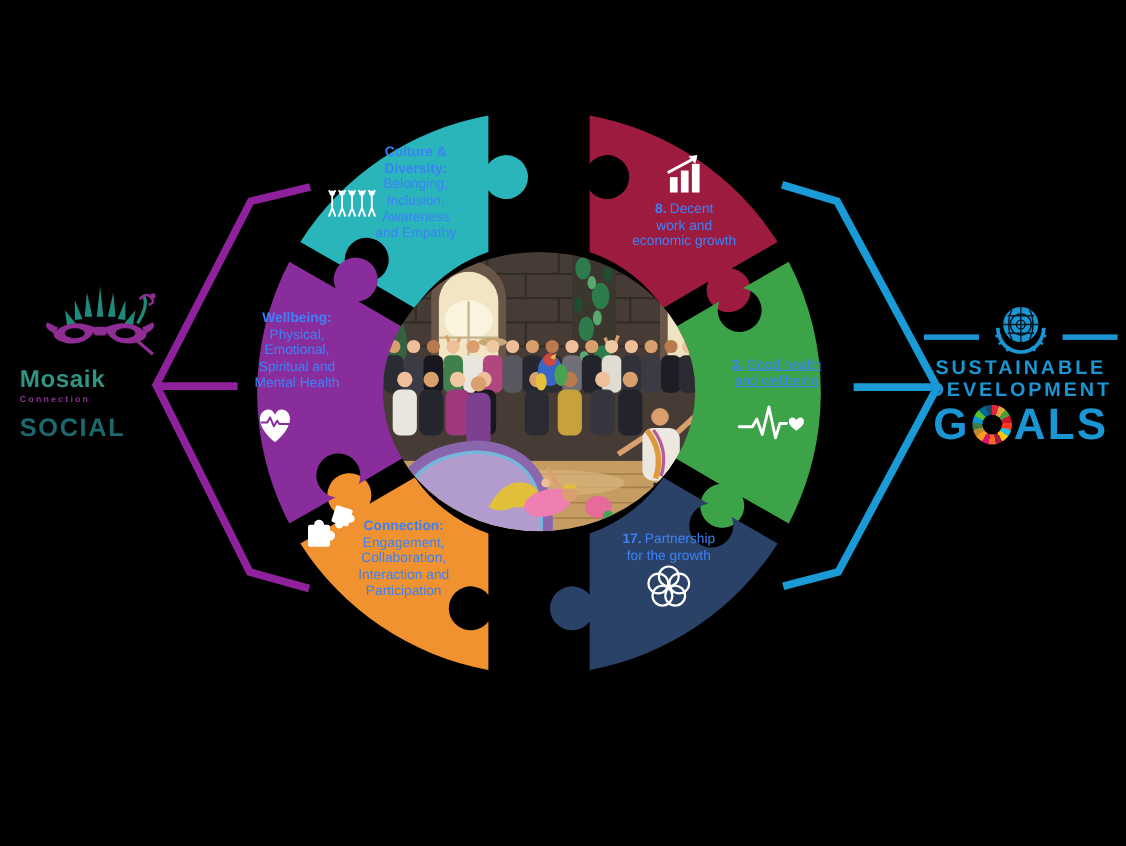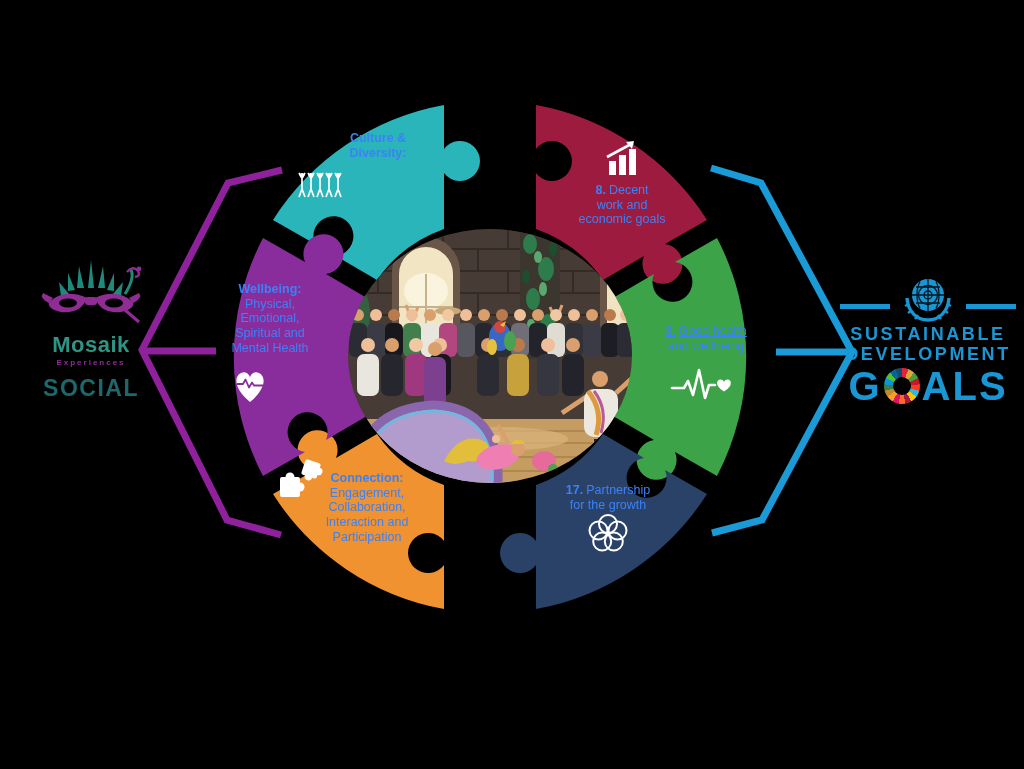--- a/index.html
+++ b/index.html
@@ -11,21 +11,21 @@
   
   .plabel{
     position:absolute;color:#3b82f6;text-align:center;
     font-size:12.5px;line-height:1.17;
   }
   .plabel .ph{font-weight:bold;white-space:pre-line;}
   .plabel .pb{white-space:pre-line;}
   .plabel .num{font-weight:bold;margin-right:3px;}
   .icon-box{position:absolute;}
   
-  #mosaik-block{position:absolute;left:18px;top:260px;width:146px;text-align:center;}
+  #mosaik-block{position:absolute;left:18px;top:260px;width:146px;text-align:left;}
   .mosaik-brand{font-size:22px;font-weight:bold;color:#2f9483;letter-spacing:0.5px;margin-top:-4px;}
   .mosaik-sub{font-size:8px;font-weight:bold;color:#8f2d95;letter-spacing:2px;margin-top:0px;}
   .mosaik-title{font-size:23px;font-weight:bold;color:#1d686d;letter-spacing:1.5px;line-height:1.25;}
   .mosaik-title.first{margin-top:7px;}
   
   #sdg-block{position:absolute;left:838px;top:276px;width:180px;text-align:center;color:#1a96d4;}
   .sdg-emblem-row{position:relative;height:48px;}
   .sdg-bar{position:absolute;top:28px;width:50px;height:5px;background:#1a96d4;}
   .sdg-bar.left{left:2px;}
   .sdg-bar.right{right:2px;}
@@ -211,25 +211,29 @@
         <path d="M240,162 q16,20 8,44" stroke="#dd9a3c" stroke-width="5" fill="none"></path>
         <path d="M246,162 q14,18 7,42" stroke="#b85a9a" stroke-width="3" fill="none"></path>
       </g>
     </g>
   </g>
 </svg>
 
 <div class="plabel" style="left:328px;top:131px;width:100px;">
   <div class="ph">Culture &amp;
 Diversity:</div>
+  <div class="pb">Belonging,
+Inclusion,
+Awareness
+and Empathy</div>
 </div>
 <div class="plabel" style="left:562px;top:183px;width:120px;">
   <b class="num">8.</b><span class="pb">Decent
 work and
-economic goals</span>
+economic growth</span>
 </div>
 <div class="plabel" style="left:644px;top:324px;width:124px;text-decoration:underline;">
   <b class="num">3.</b><span class="pb">Good health
 and wellbeing</span>
 </div>
 <div class="plabel" style="left:546px;top:483px;width:124px;">
   <b class="num">17.</b><span class="pb">Partnership
 for the growth</span>
 </div>
 <div class="plabel" style="left:317px;top:471px;width:100px;">
@@ -344,21 +348,21 @@
       <path d="M14,43 Q4,38 8,33 L18,38 Z"></path>
       <path d="M98,43 Q108,38 104,33 L94,38 Z"></path>
     </g>
     <ellipse cx="33" cy="43" rx="9" ry="4.5" fill="#000"></ellipse>
     <ellipse cx="79" cy="43" rx="9" ry="4.5" fill="#000"></ellipse>
     <path d="M90,50 L104,62" stroke="#8f2d95" stroke-width="3"></path>
     <path d="M92,12 q6,-7 11,-1 q3,5 -3,6" stroke="#8f2d95" stroke-width="2.4" fill="none"></path>
     <circle cx="104" cy="9" r="2.4" fill="#8f2d95"></circle>
   </svg>
   <div class="mosaik-brand">Mosaik</div>
-  <div class="mosaik-sub">Experiences</div>
+  <div class="mosaik-sub">Connection</div>
   <div class="mosaik-title first">SOCIAL</div>
 </div>
 
 <div id="sdg-block">
   <div class="sdg-emblem-row">
     <div class="sdg-bar left"></div>
     <div class="sdg-bar right"></div>
     <svg width="58" height="48" viewBox="0 0 58 48" style="display:block;margin:0 auto;">
       <circle cx="29" cy="19" r="16" fill="#1a96d4"></circle>
       <g stroke="#000" stroke-width="1.3" fill="none" opacity="0.85">

